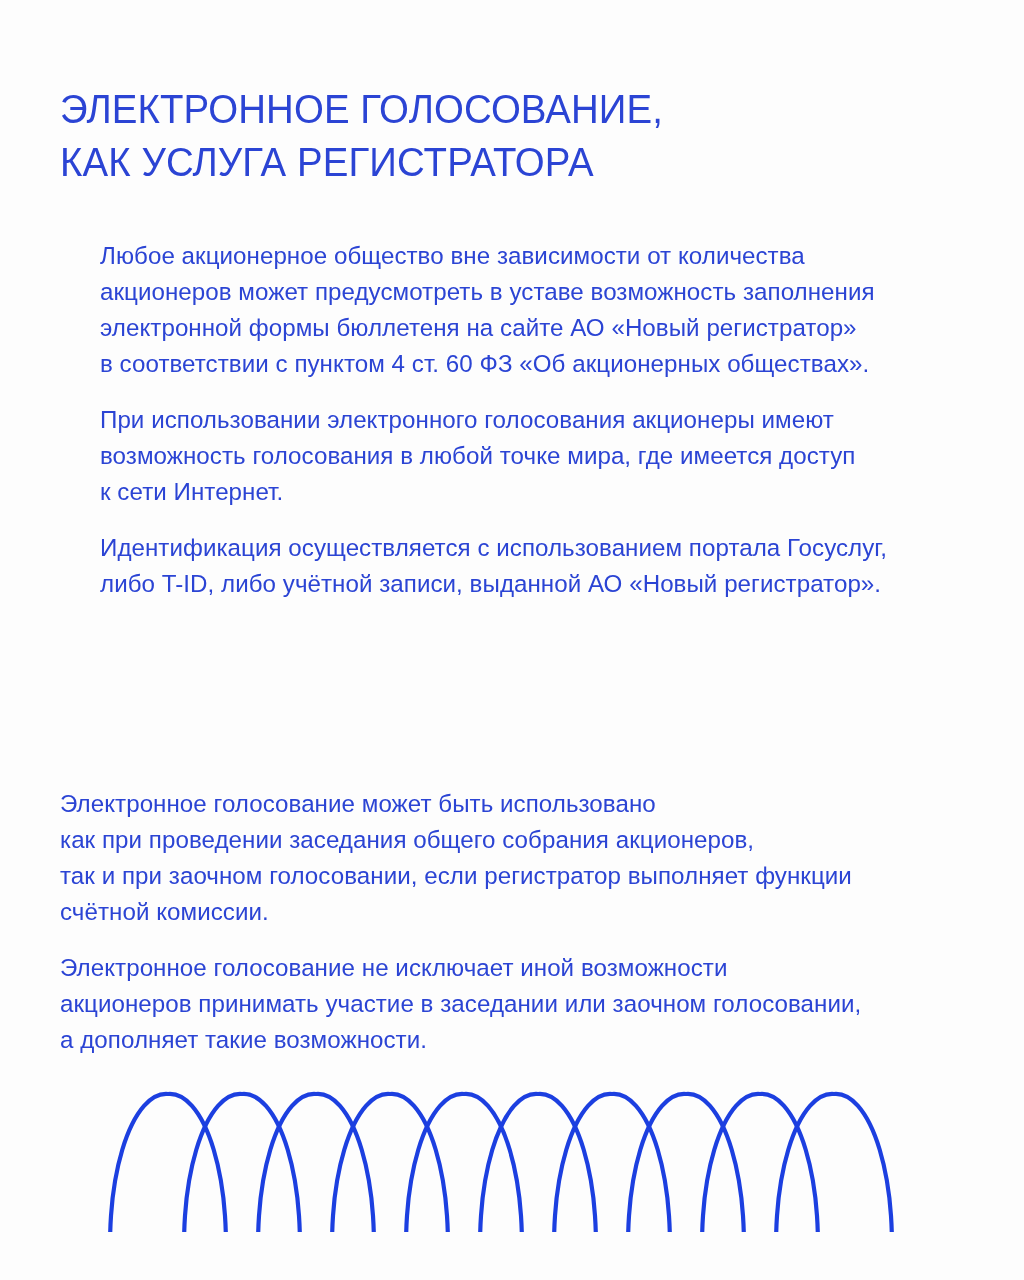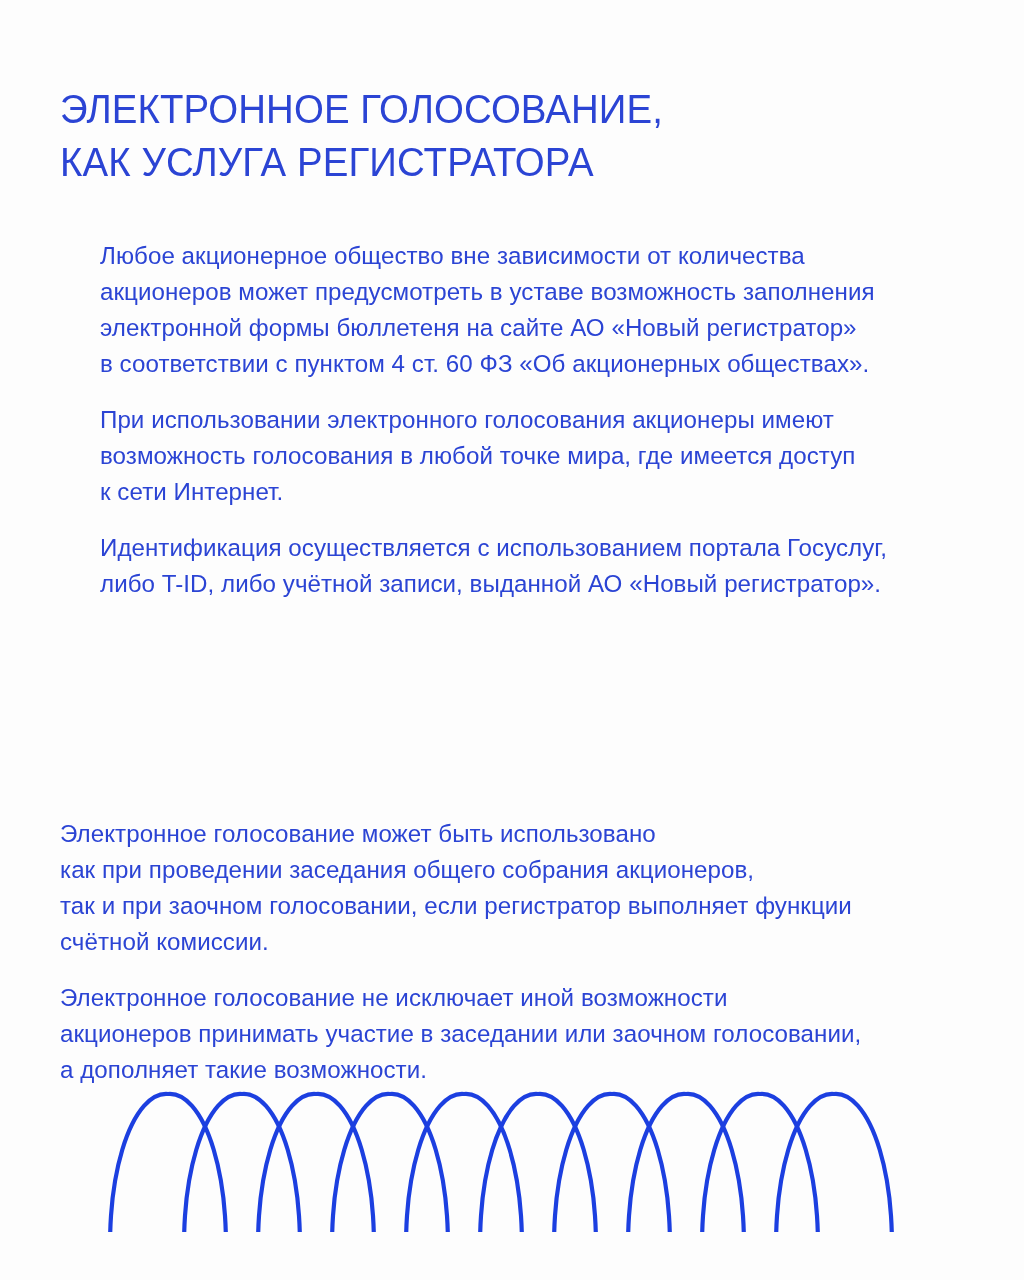--- a/index.html
+++ b/index.html
@@ -42,21 +42,21 @@
   }
 
   
   .text-block {
     position: absolute;
     left: 60px;
     width: 910px;
     color: #2b44d4;
   }
   #block-upper { top: 238px; margin-left: 40px; }
-  #block-lower { top: 786px; margin-top: 30px; }
+  #block-lower { top: 786px; }
 
   .para {
     font-size: 24.5px;
     line-height: 36px;
     font-weight: 400;
     letter-spacing: 0.05px;
     white-space: pre-line;
     margin: 0 0 20px 0;
     transform: scaleX(0.985);
     transform-origin: left top;

